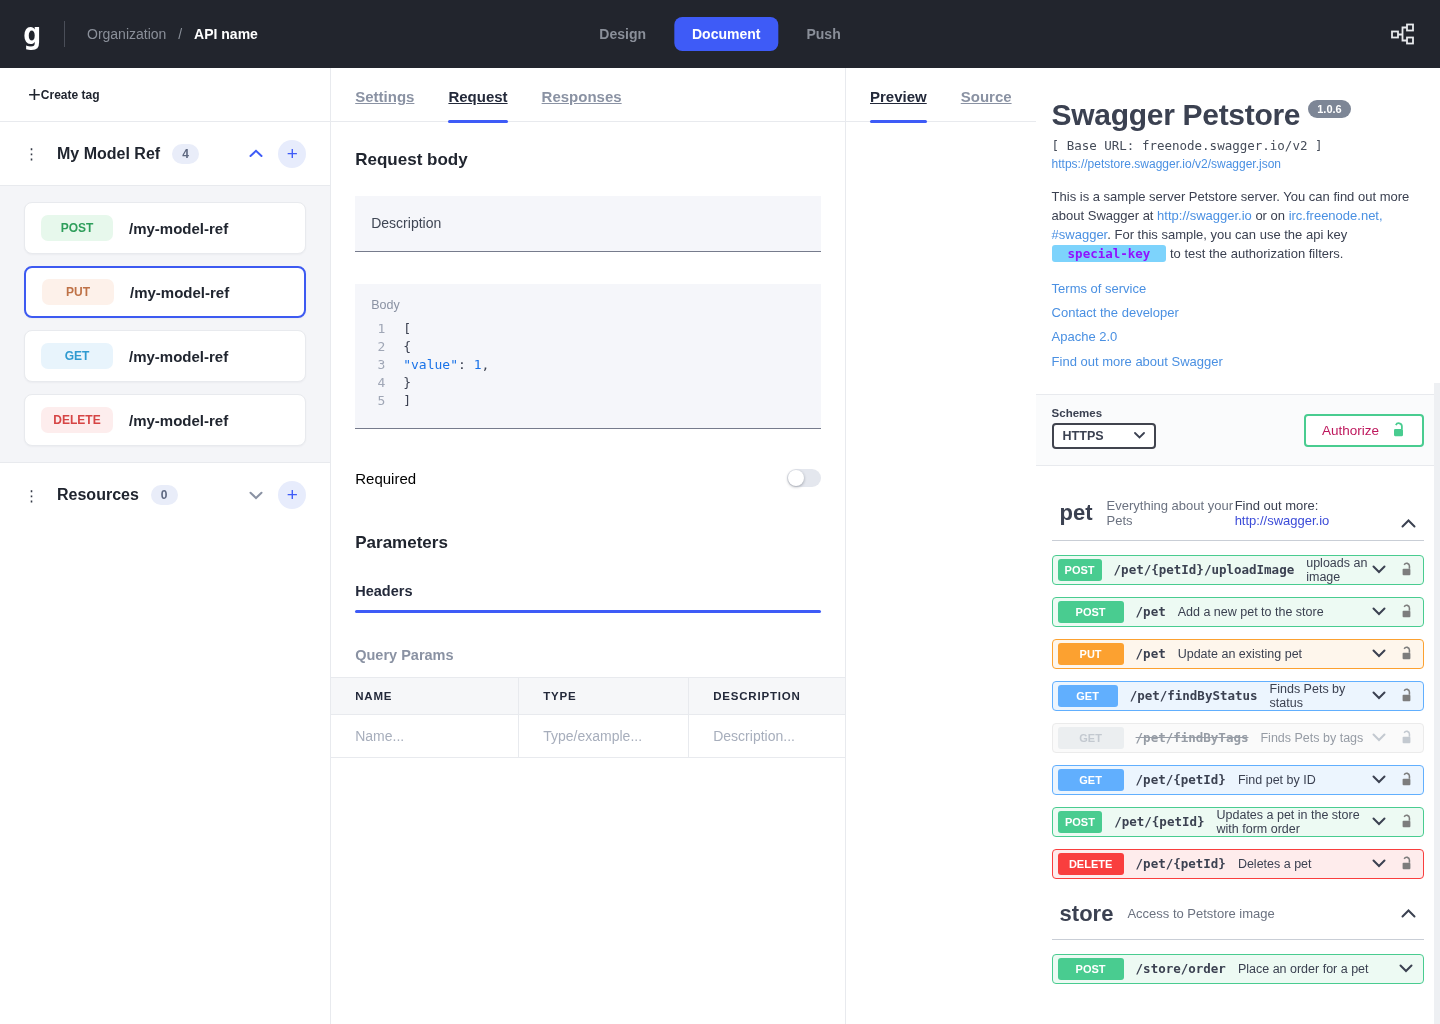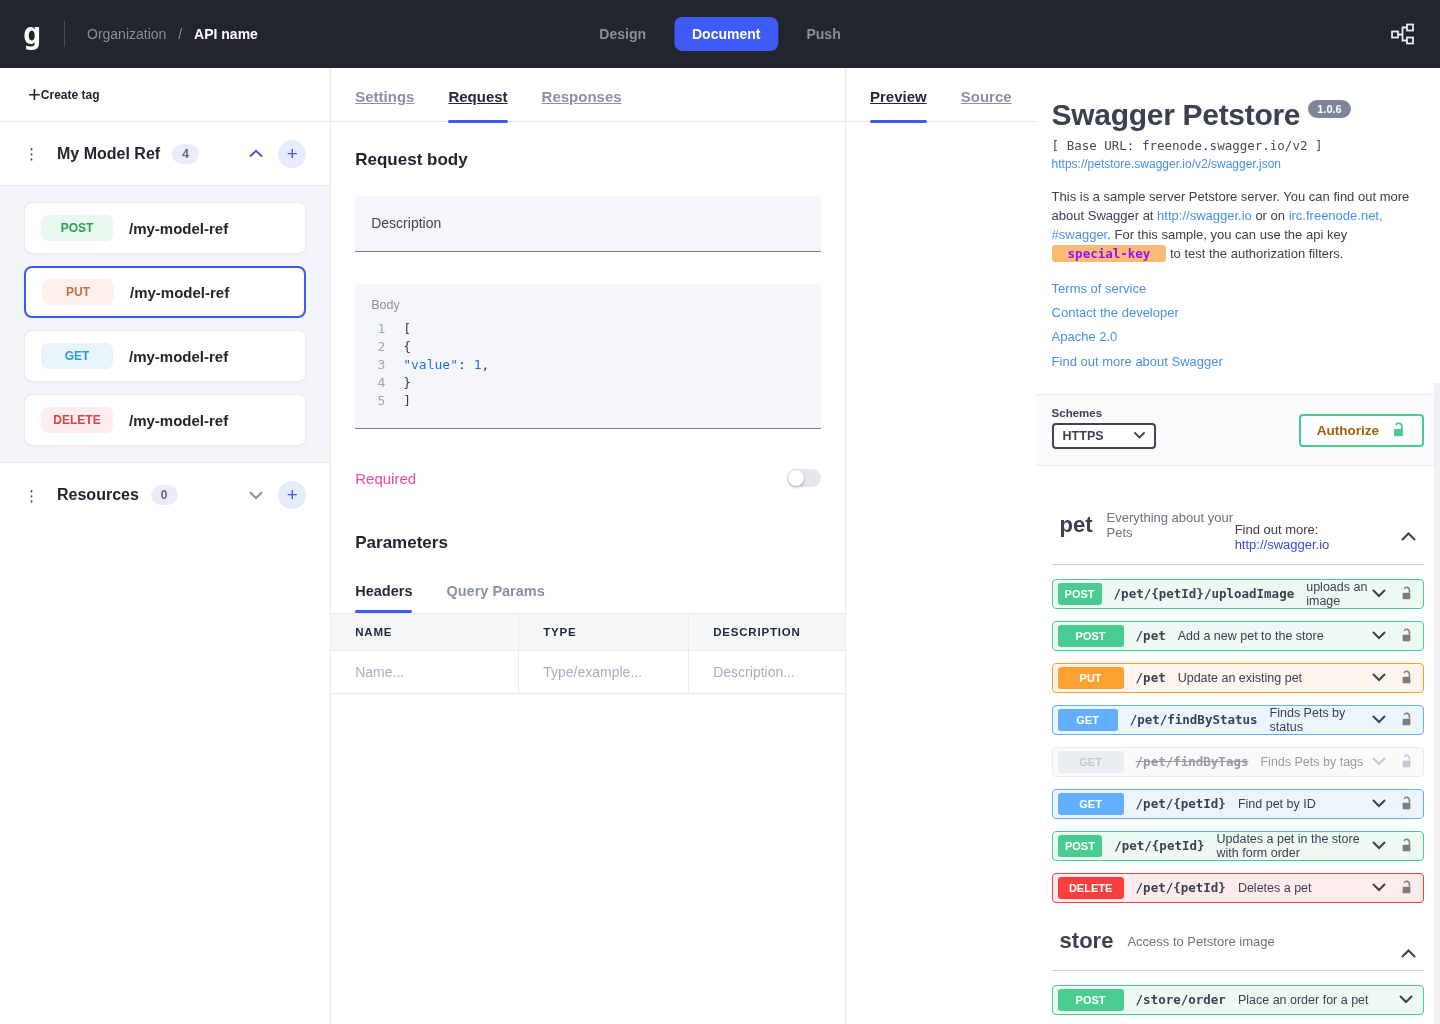--- a/index.html
+++ b/index.html
@@ -61,26 +61,26 @@
   .h-block { font-size:17px; font-weight:700; color:#20252f; }
   .desc-box { margin-top:26px; background:#f5f6fa; border-bottom:1px solid #767b8c; height:56px; padding:18px 16px; cursor:text; }
   .desc-placeholder { font-size:14px; color:#3f4654; }
   .body-box { margin-top:32px; background:#f5f6fa; border-bottom:1px solid #767b8c; padding:14px 16px 18px; cursor:text; }
   .body-label { font-size:12.5px; color:#8a92a3; margin-bottom:8px; }
   .code-line { display:flex; font-family:"DejaVu Sans Mono", monospace; font-size:13px; line-height:18px; }
   .code-ln { width:14px; text-align:right; color:#a0a7b6; margin-right:18px; }
   .tok-plain { color:#3b4151; }
   .tok-blue { color:#1a73e8; }
   .required-row { margin-top:40px; display:flex; align-items:center; justify-content:space-between; }
-  .required-label { font-size:15px; color:#ec4899; }
+  .required-label { font-size:15px; color:#000000; }
   .toggle { width:34px; height:18px; background:#e4e7ee; border-radius:10px; position:relative; cursor:pointer; }
   .toggle-knob { position:absolute; left:1px; top:1px; width:16px; height:16px; border-radius:50%; background:#fff;
     box-shadow:0 1px 3px rgba(20,25,40,.35); }
   .params-title { margin-top:46px; }
-  .param-tabs { margin-top:30px; display:flex; gap:34px; }
+  .param-tabs { margin-top:30px; display:flex; gap:34px;flex-direction:column; }
   .param-tab { font-size:14.5px; font-weight:700; color:#8a92a3; padding-bottom:14px; position:relative; cursor:pointer; }
   .param-tab.active { color:#23293a; }
   .param-tab.active::after { content:""; position:absolute; left:0; right:0; bottom:0; height:3px; background:#3e5bf7; border-radius:2px; }
   .param-table { margin:0 -24px; }
   .pt-head { display:flex; background:#f6f7f9; border-top:1px solid #e8eaee; border-bottom:1px solid #e8eaee; }
   .pt-head .pt-cell { font-size:11.5px; font-weight:700; letter-spacing:.8px; color:#23293a; padding:12px 0 12px 24px; }
   .pt-row { display:flex; border-bottom:1px solid #e8eaee; }
   .pt-row .pt-cell { padding:13px 0 13px 24px; }
   .pt-cell { border-right:1px solid #e8eaee; }
   .pt-cell:nth-child(1) { width:188px; }
@@ -95,40 +95,40 @@
 
   .sw-head { margin-top:30px; }
   .sw-title-row { display:flex; align-items:flex-start; }
   .sw-title { font-size:30px; font-weight:700; color:#3b4151; letter-spacing:-.3px; }
   .sw-version { background:#7d8696; color:#fff; font-size:11px; font-weight:700; border-radius:28px;
     padding:3px 9px; margin-left:8px; margin-top:2px; }
   .sw-baseurl { font-family:"DejaVu Sans Mono", monospace; font-size:12.5px; color:#454c59; margin-top:6px; }
   .sw-speclink { font-size:12px; color:#4a90e2; margin-top:4px; display:inline-block; text-decoration:none; }
   .sw-desc { margin-top:16px; font-size:13px; line-height:1.45; color:#3b4151; max-width:500px; }
   .sw-desc a { color:#4a90e2; }
-  .sw-key { font-family:"DejaVu Sans Mono", monospace; font-weight:700; color:#9012fe; background:#fdba74;
+  .sw-key { font-family:"DejaVu Sans Mono", monospace; font-weight:700; color:#9012fe; background:#7dd3fc;
     border-radius:3px; padding:1px 16px; font-size:12.5px; }
   .sw-links { margin-top:14px; }
   .sw-link { display:block; font-size:13px; color:#4a90e2; line-height:1.85; text-decoration:none; cursor:pointer; }
 
   .schemes-band { margin:20px -16px 0; padding:12px 16px 16px; background:#fafbfc;
     border-top:1px solid #e8eaee; border-bottom:1px solid #e8eaee; display:flex; align-items:flex-end; justify-content:space-between; }
   .schemes-label { font-size:11.5px; font-weight:700; color:#3b4151; margin-bottom:4px; }
   .schemes-select { width:104px; height:26px; border:2px solid #41444e; border-radius:4px; background:#fff;
     display:flex; align-items:center; justify-content:space-between; padding:0 9px; cursor:pointer; }
   .schemes-value { font-size:12.5px; font-weight:700; color:#3b4151; }
   .authorize-btn { border:2px solid #49cc90; border-radius:4px; background:#fff; display:flex; align-items:center;
     gap:12px; padding:6px 16px; cursor:pointer; margin-bottom:2px; }
-  .authorize-label { font-size:13.5px; font-weight:700; color:#a16207; }
+  .authorize-label { font-size:13.5px; font-weight:400; color:#be185d; }
 
   .sw-section { margin-top:22px; }
   .sw-section-head { display:flex; align-items:center; padding:10px 8px 12px; border-bottom:1px solid #c9ced6; cursor:pointer; }
   .sw-section-name { font-size:22px; font-weight:700; color:#3b4151; }
   .sw-section-desc { font-size:13px; color:#6b7280; margin-left:14px; }
-  .sw-section-right { margin-left:auto; display:flex; align-items:center; gap:24px;margin-top:24px; }
+  .sw-section-right { margin-left:auto; display:flex; align-items:flex-end; gap:24px; }
   .sw-findout { font-size:13px; color:#3b4151; }
   .sw-findout a { color:#3b4bd8; text-decoration:none; }
 
   .op-rows { padding-top:14px; }
   .op-row { display:flex; align-items:center; height:30px; border-radius:4px; border:1px solid; margin-bottom:12px;
     padding:0 10px 0 5px; cursor:pointer; }
   .op-get      { background:#ecf5fe; border-color:#61affe; }
   .op-post     { background:#edfaf3; border-color:#49cc90; }
   .op-put      { background:#fef6ec; border-color:#fca130; }
   .op-delete   { background:#feecec; border-color:#f93e3e; }

